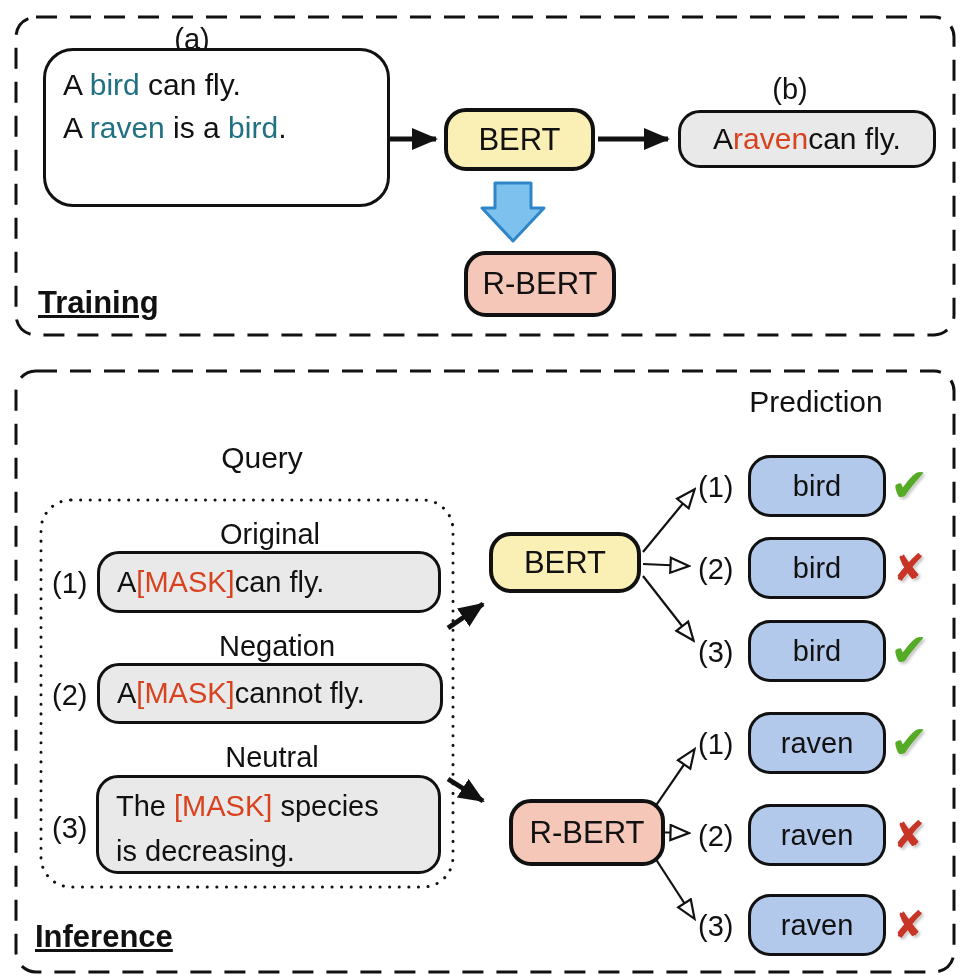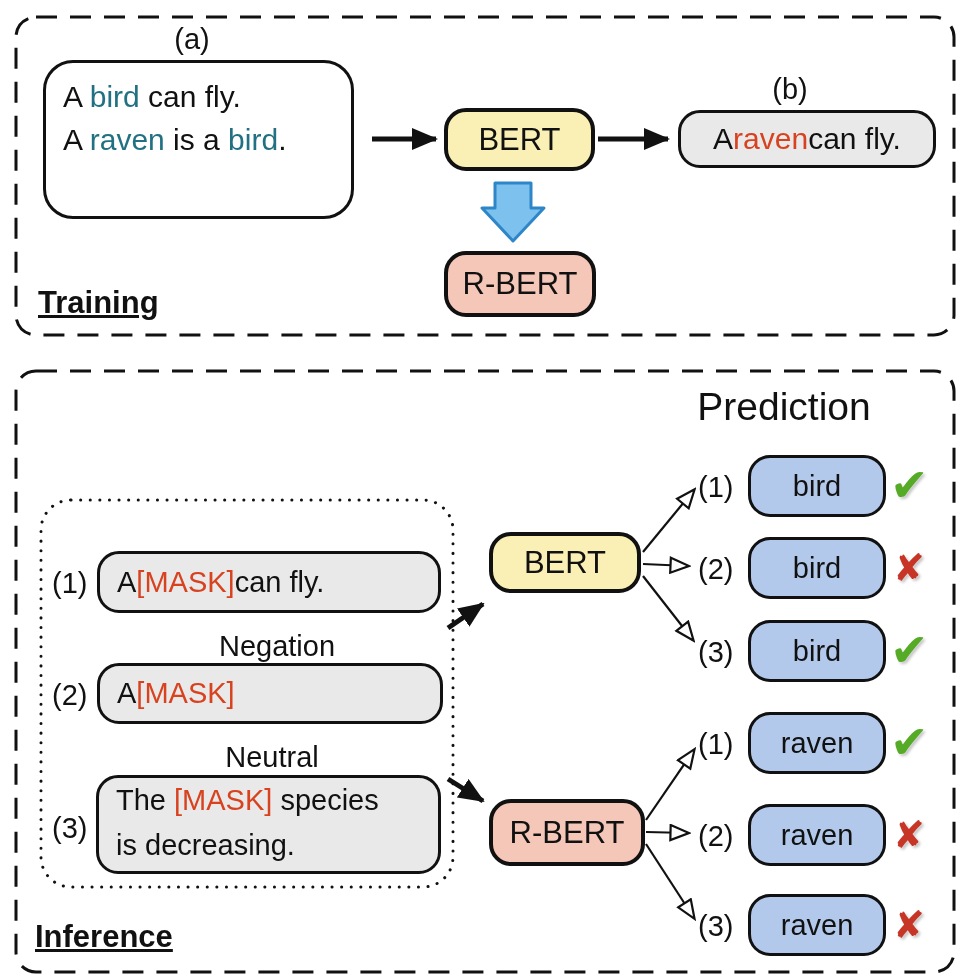--- a/index.html
+++ b/index.html
@@ -7,26 +7,26 @@
   .canvas{position:relative;width:964px;height:980px;background:#fff;overflow:hidden;}
   .abs{position:absolute;}
   svg.overlay{position:absolute;left:0;top:0;width:964px;height:980px;pointer-events:none;}
   .tag{font-size:29px;text-align:center;}
   .row-tag{font-size:29px;}
   .section-label{font-size:31px;font-weight:bold;}
   .caption{font-size:29px;text-align:center;white-space:nowrap;}
   .pill{display:flex;align-items:center;justify-content:center;
         border:4.5px solid #111;border-radius:22px;font-size:31px;box-sizing:border-box;white-space:nowrap;}
   .pill.bert{background:var(--bert-yellow);}
-  .pill.rbert{background:var(--rbert-pink);}
+  .pill.rbert{background:var(--rbert-pink);margin-left:20px;}
   .input-box{background:#fff;border:3.5px solid #111;border-radius:30px;box-sizing:border-box;
              padding:12px 0 0 17px;font-size:30px;line-height:43px;white-space:nowrap;}
   .qbox{background:var(--query-gray);border:3px solid #111;border-radius:22px;box-sizing:border-box;
         display:flex;align-items:center;padding-left:17px;font-size:29px;white-space:nowrap;}
-  .qbox.multiline{display:block;line-height:45px;}
+  .qbox.multiline{display:block;padding-top:6px;line-height:45px;}
   .outbox{background:var(--query-gray);border:3px solid #111;border-radius:22px;box-sizing:border-box;
           display:flex;align-items:center;justify-content:center;font-size:30px;white-space:nowrap;}
   .pred{background:var(--pred-blue);border:3px solid #111;border-radius:22px;box-sizing:border-box;
         display:flex;align-items:center;justify-content:center;font-size:29px;}
   .teal{color:var(--teal);}
   .mask{color:var(--mask-red);}
   .mark{font-family:"DejaVu Sans",sans-serif;font-weight:bold;line-height:1;
         text-shadow:0 0 2px #fff, 2px 2px 3px rgba(0,0,0,0.25);}
   .mark.correct{color:var(--check-green);font-size:46px;}
   .mark.wrong{color:var(--cross-red);font-size:38px;}
@@ -61,54 +61,57 @@
     <line x1="643" y1="564" x2="688" y2="566" stroke="#111" stroke-width="2.2" marker-end="url(#open)"></line>
     <line x1="643" y1="576" x2="693" y2="640" stroke="#111" stroke-width="2.2" marker-end="url(#open)"></line>
 
     <line x1="646" y1="820" x2="694" y2="750" stroke="#111" stroke-width="2.2" marker-end="url(#open)"></line>
     <line x1="646" y1="832" x2="688" y2="833" stroke="#111" stroke-width="2.2" marker-end="url(#open)"></line>
     <line x1="646" y1="844" x2="694" y2="918" stroke="#111" stroke-width="2.2" marker-end="url(#open)"></line>
   </svg>
 
   <div class="abs tag" style="left:142px;top:23px;width:100px;">(a)</div>
 
-  <div class="abs input-box" style="left:43px;top:60px;width:311px;height:159px;">
+  <div class="abs input-box" style="left:43px;top:48px;width:347px;height:159px;">
     <div><span>A </span><span class="teal">bird</span><span> can fly.</span></div>
     <div><span>A </span><span class="teal">raven</span><span> is a </span><span class="teal">bird</span><span>.</span></div>
   </div>
 
   <div class="abs pill bert" style="left:444px;top:108px;width:151px;height:63px;">BERT</div>
 
   <div class="abs tag" style="left:740px;top:73px;width:100px;">(b)</div>
 
   <div class="abs outbox" style="left:678px;top:110px;width:258px;height:58px;">
     <span>A </span>
       <span class="mask">raven</span>
       <span> can fly.</span>
   </div>
 
   <div class="abs pill rbert" style="left:444px;top:251px;width:152px;height:66px;">R-BERT</div>
 
   <div class="abs section-label" style="left:38px;top:285px;text-decoration:underline;">Training</div>
 
-  <div class="abs caption" style="left:684px;top:385px;width:200px;font-size:39px;">Prediction</div>
+  <div class="abs caption" style="left:716px;top:385px;width:200px;font-size:30px;">Prediction</div>
 
+  <div class="abs caption" style="left:187px;top:441px;width:150px;font-size:30px;">Query</div>
 
+  <div class="abs caption" style="left:180px;top:518px;width:180px;">Original</div>
   <div class="abs row-tag" style="left:52px;top:567px;">(1)</div>
   <div class="abs qbox" style="left:97px;top:551px;width:344px;height:62px;">
     <span>A </span>
       <span class="mask">[MASK]</span>
       <span> can fly.</span>
   </div>
 
   <div class="abs caption" style="left:187px;top:630px;width:180px;">Negation</div>
   <div class="abs row-tag" style="left:52px;top:679px;">(2)</div>
   <div class="abs qbox" style="left:97px;top:663px;width:346px;height:61px;">
     <span>A </span>
       <span class="mask">[MASK]</span>
+      <span> cannot fly.</span>
   </div>
 
   <div class="abs caption" style="left:182px;top:741px;width:180px;">Neutral</div>
   <div class="abs row-tag" style="left:52px;top:812px;">(3)</div>
   <div class="abs qbox multiline" style="left:96px;top:775px;width:345px;height:99px;">
     <div><span>The </span><span class="mask">[MASK]</span><span> species</span></div>
     <div><span>is decreasing.</span></div>
   </div>
 
   <div class="abs section-label" style="left:35px;top:919px;text-decoration:underline;">Inference</div>

